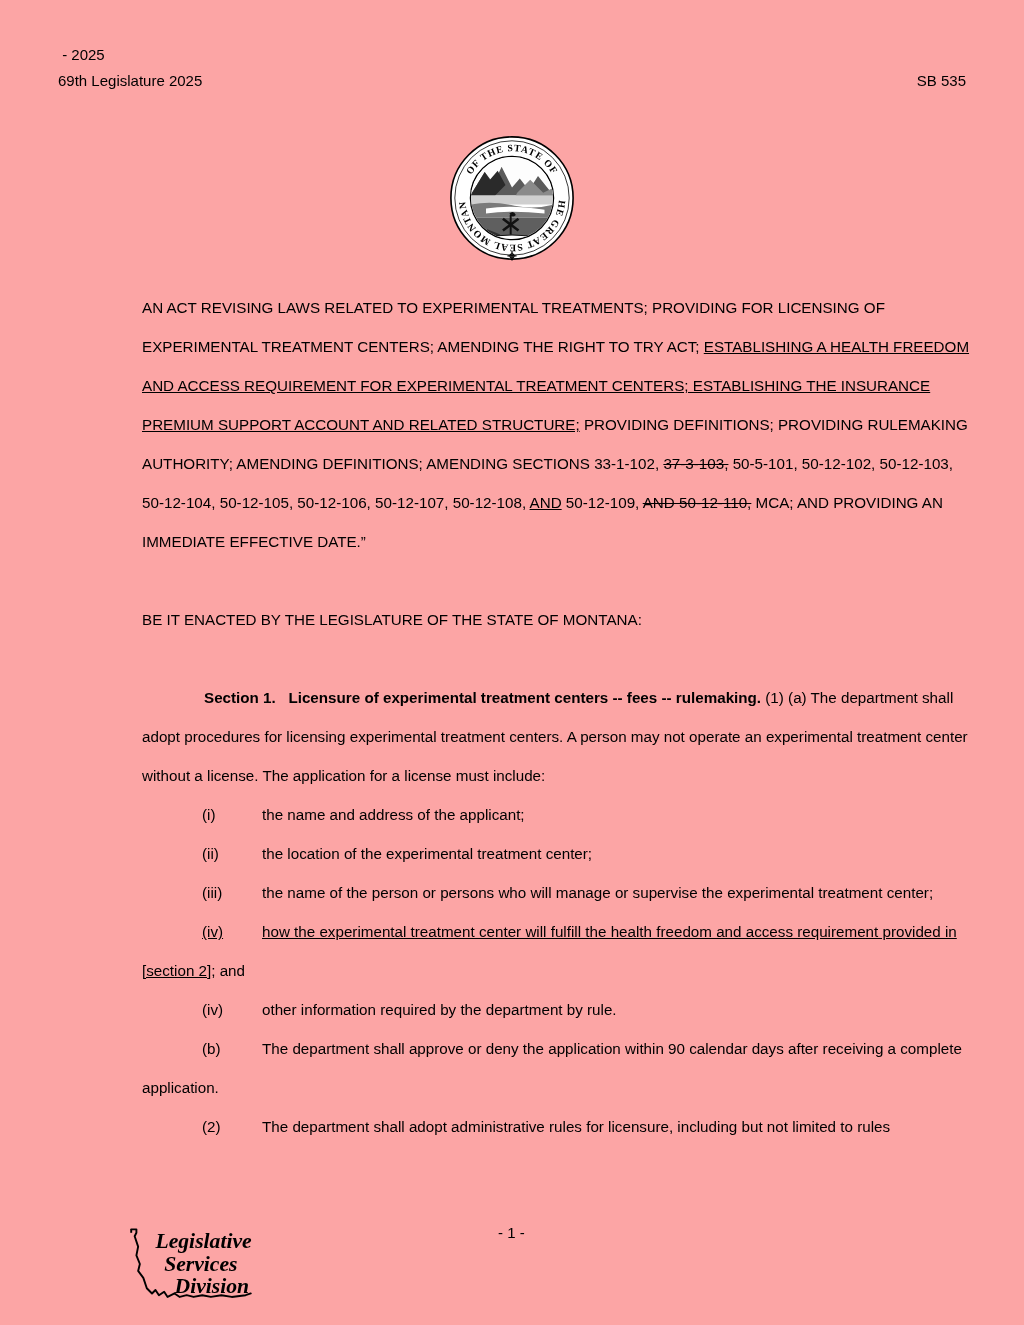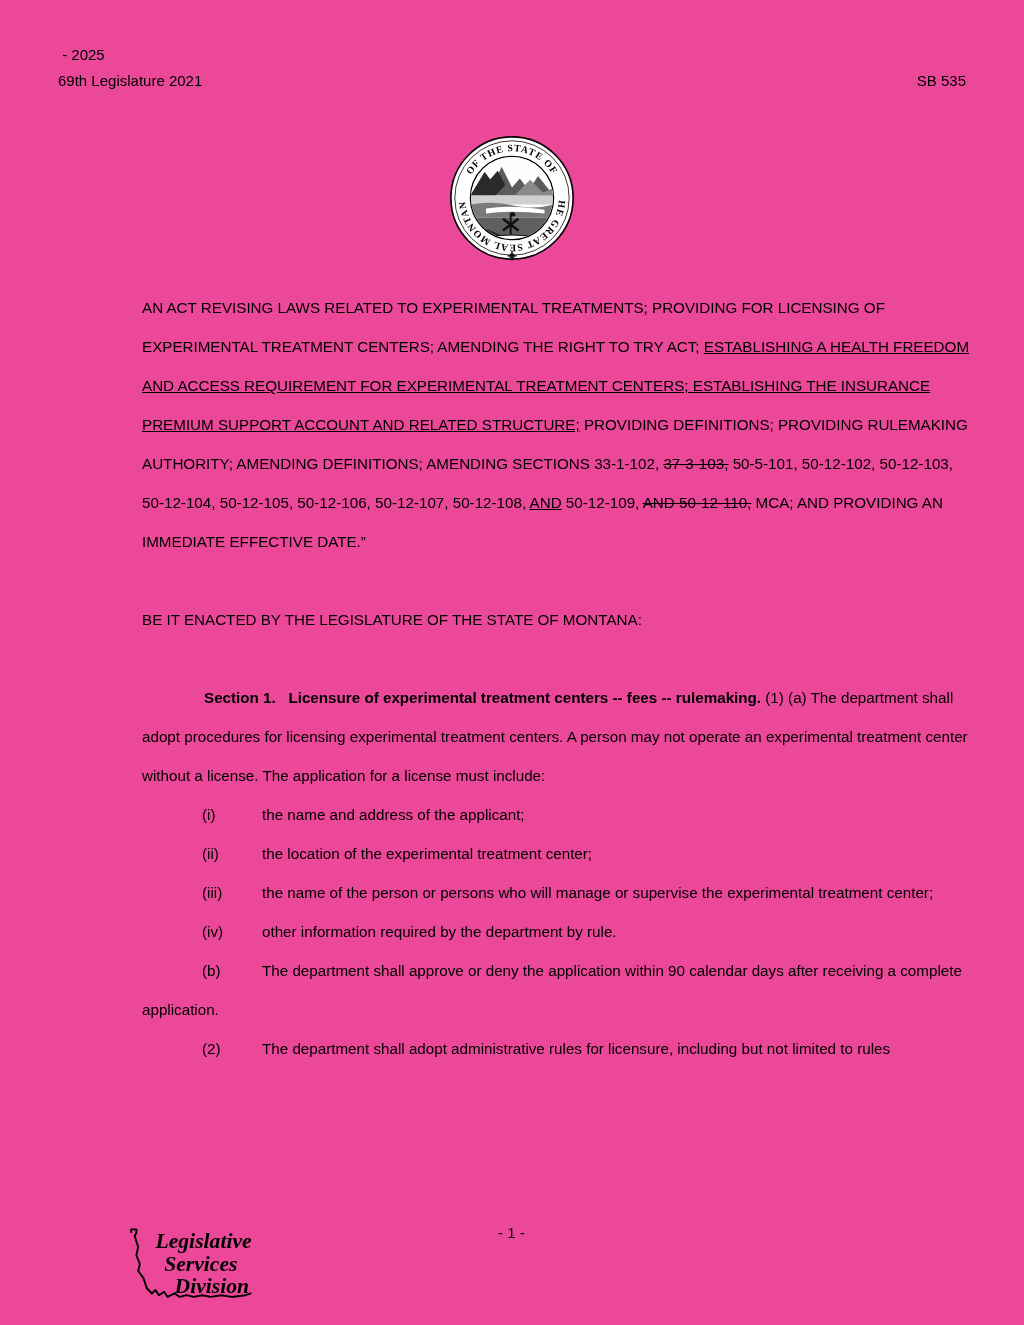--- a/index.html
+++ b/index.html
@@ -8,21 +8,21 @@
     background: #ffffff;
   }
   body {
     font-family: "Liberation Sans", sans-serif;
     color: #000000;
   }
   .page {
     position: relative;
     width: 1024px;
     height: 1325px;
-    background: #ec4899;
+    background: #fca5a5;
     overflow: hidden;
   }
 
   
   .header {
     position: absolute;
     left: 58px;
     top: 42px;
     right: 58px;
     font-size: 15px;
@@ -115,21 +115,21 @@
   .enrolled { font-weight: bold; }
 </style>
 </head>
 <body>
 
 <div class="page">
 
   <div class="header">
     <div class="header-line1"> - 2025</div>
     <div class="header-line2">
-      <span>69th Legislature 2021</span>
+      <span>69th Legislature 2025</span>
       <span class="header-bill">SB 535</span>
     </div>
   </div>
 
   <div class="seal-wrap">
     <svg class="seal" viewBox="0 0 200 200">
       <defs>
         <path id="ringTop" d="M 28,100 A 72,72 0 0 1 172,100"></path>
         <path id="ringBot" d="M 172,100 A 72,72 0 0 1 28,100"></path>
       </defs>
@@ -177,20 +177,21 @@
     <div class="spacer-line"></div>
 
     <p class="para"><span class="sec-head-indent"></span><span class="bold">Section 1.</span><span class="bold">&nbsp;&nbsp;&nbsp;</span><span class="bold">Licensure of experimental treatment centers -- fees -- rulemaking.</span><span> (1) (a) The department shall adopt procedures for licensing experimental treatment centers. A person may not operate an experimental treatment center without a license. The application for a license must include:</span></p>
 
     <p class="para"><span class="indent-lead">(i)</span><span>the name and address of the applicant;</span></p>
 
     <p class="para"><span class="indent-lead">(ii)</span><span>the location of the experimental treatment center;</span></p>
 
     <p class="para"><span class="indent-lead">(iii)</span><span>the name of the person or persons who will manage or supervise the experimental treatment center;</span></p>
 
+    <p class="para"><span class="indent-lead-u">(iv)</span><span class="ins">how the experimental treatment center will fulfill the health freedom and access requirement provided in [section 2]</span><span>; and</span></p>
 
     <p class="para"><span class="indent-lead">(iv)</span><span>other information required by the department by rule.</span></p>
 
     <p class="para"><span class="indent-lead">(b)</span><span>The department shall approve or deny the application within 90 calendar days after receiving a complete application.</span></p>
 
     <p class="para"><span class="indent-lead">(2)</span><span>The department shall adopt administrative rules for licensure, including but not limited to rules</span></p>
 
   </div>
 
   <div class="footer">

